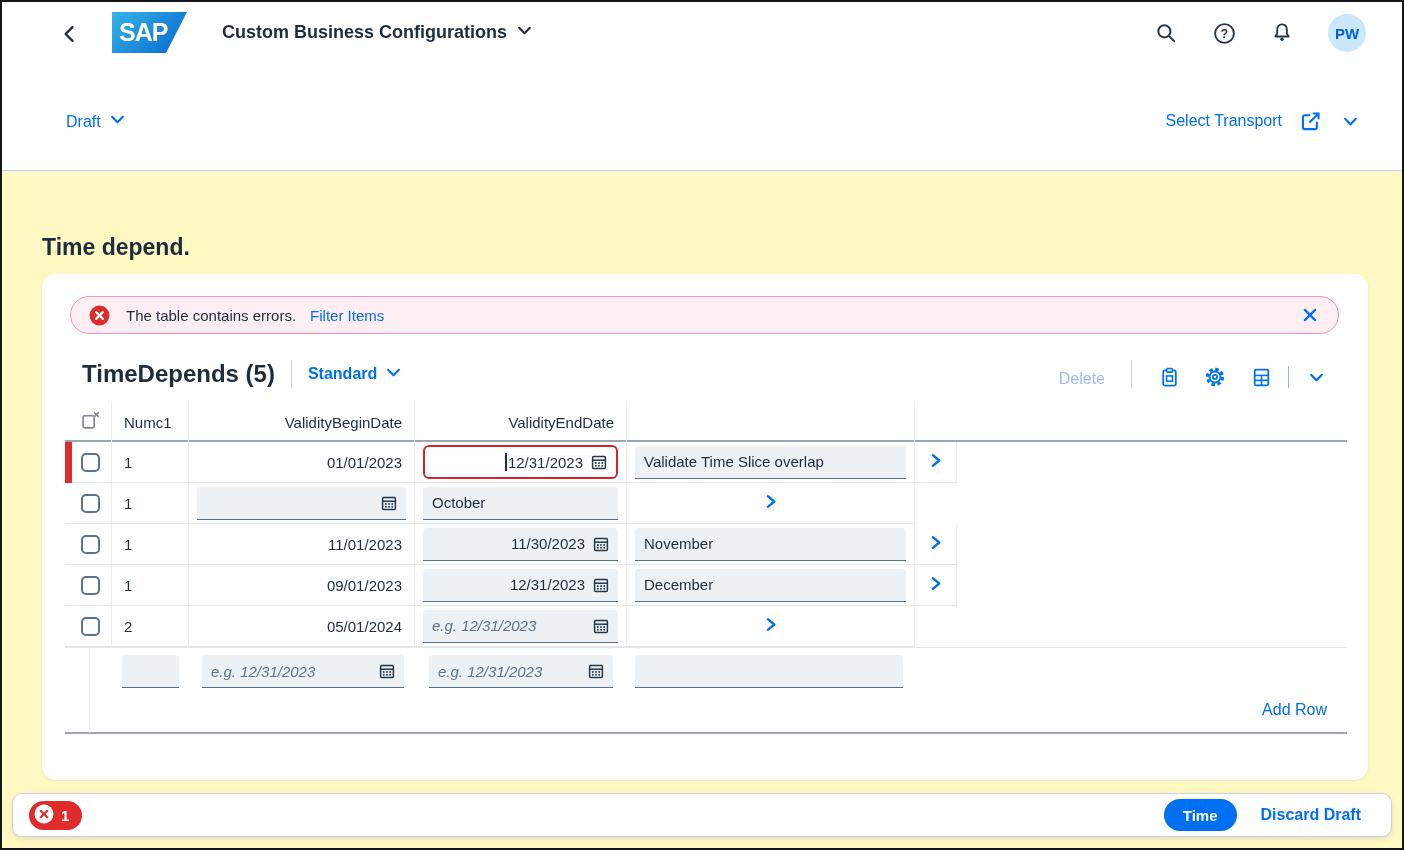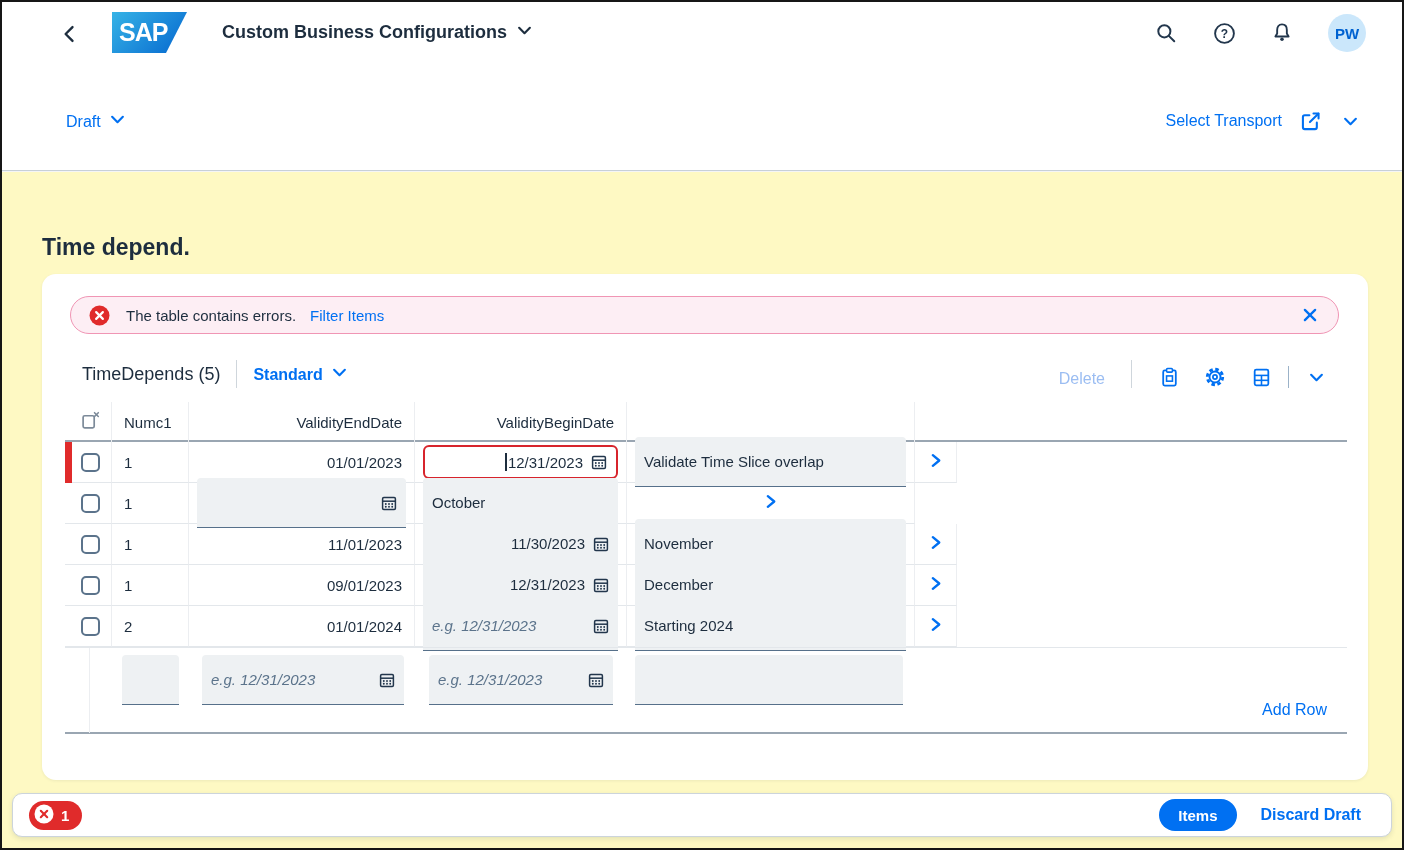--- a/index.html
+++ b/index.html
@@ -40,23 +40,23 @@
            background:#fdeef4; border:1px solid #f095b4; border-radius:20px;
            display:flex; align-items:center; }
   .strip-ico { margin-left:18px; display:flex; }
   .strip-text { margin-left:16px; font-size:15px; color:#1d2d3e; }
   .strip-link { margin-left:14px; font-size:15px; color:#0070f2; cursor:pointer; }
   .strip-close { margin-left:auto; margin-right:20px; display:flex; cursor:pointer; }
 
   
   .tbar { position:absolute; left:40px; right:41px; top:78px; height:44px;
           display:flex; align-items:center; }
-  .tbl-title { font-size:18px; font-weight:normal; color:#1d2d3e; }
+  .tbl-title { font-size:24px; font-weight:bold; color:#1d2d3e; }
   .vsep { width:1px; height:28px; background:#cfd6dc; margin:0 16px; }
-  .view-sel { display:flex; align-items:flex-end; gap:9px; color:#0070f2; font-size:16px; font-weight:bold; cursor:pointer; }
+  .view-sel { display:flex; align-items:center; gap:9px; color:#0070f2; font-size:16px; font-weight:bold; cursor:pointer; }
   .tbar-right { margin-left:auto; display:flex; align-items:flex-end; gap:24px; }
   .btn-disabled { color:#9bbdf2; font-size:16px; cursor:default; }
   .ticon { width:22px; height:22px; display:flex; align-items:center; justify-content:center; cursor:pointer; }
   .vsep2 { width:1px; height:22px; background:#9bb2c8; margin:0 -8px; }
 
   
   .tbl { position:absolute; left:23px; top:128px; width:1282px; }
   .trow { display:grid; grid-template-columns:47px 77px 226px 212px 288px 42px 1fr; align-items:center; }
   .thead { height:40px; border-bottom:2px solid #9aa6b2; }
   .thead .cell { font-size:15px; color:#1d2d3e; }
@@ -65,21 +65,21 @@
   .cell { border-right:1px solid #eceef1; height:40px; display:flex; align-items:center; }
   .cell.filler { border-right:none; border-bottom:none !important; }
   .c-sel { padding-left:16px; }
   .c-num { padding-left:12px; font-size:15px; }
   .c-right { justify-content:flex-end; padding-right:12px; font-size:15px; }
   .c-field { padding:0 8px; }
   .c-chev { justify-content:center; }
   .cb { width:19px; height:19px; border:2px solid #5b738b; border-radius:5px; background:#fff; cursor:pointer; }
   .row-err-bar { position:absolute; left:0; top:0; width:7px; height:41px; background:#e02b2b; z-index:2; }
 
-  .field { width:100%; height:50px; background:#eef1f3; border-bottom:1px solid #56708a;
+  .field { width:100%; height:33px; background:#eef1f3; border-bottom:1px solid #56708a;
            border-radius:4px 4px 0 0; display:flex; align-items:center; padding:0 9px; }
   .field input { flex:1; min-width:0; border:none; outline:none; background:transparent;
                  font-family:inherit; font-size:15px; color:#1d2d3e; }
   .field.date input { text-align:right; }
   .field.ph-left input { text-align:left; }
   .field input::placeholder { font-style:italic; color:#5b738b; opacity:1; }
   .field .cal { margin-left:8px; display:flex; flex:none; }
   .field.err { background:#fff; border:2px solid #d7242c; border-radius:6px; height:34px;
                justify-content:flex-end; }
   .caret { width:0; height:18px; border-left:2px solid #1d2d3e; margin-right:1px; }
@@ -244,22 +244,22 @@
       <div class="tbl">
         <div class="trow thead">
           <div class="cell c-sel">
             <span><svg width="19" height="19" viewBox="0 0 18 18">
                   <rect x="2" y="4.5" width="10.5" height="11.5" rx="1.5" fill="none" stroke="#7c8a99" stroke-width="1.6"></rect>
                   <line x1="12.8" y1="1.6" x2="16.4" y2="5.2" stroke="#7c8a99" stroke-width="1.5" stroke-linecap="round"></line>
                   <line x1="16.4" y1="1.6" x2="12.8" y2="5.2" stroke="#7c8a99" stroke-width="1.5" stroke-linecap="round"></line>
                 </svg></span>
           </div>
           <div class="cell c-num">Numc1</div>
+          <div class="cell c-right">ValidityBeginDate</div>
           <div class="cell c-right">ValidityEndDate</div>
-          <div class="cell c-right">ValidityBeginDate</div>
           <div class="cell c-chev"></div>
           <div class="cell filler"></div>
         </div>
 
         <div class="trow tr">
           <span class="row-err-bar"></span>
           <div class="cell c-sel">
               <span class="cb"></span>
             </div>
           <div class="cell c-num">1</div>
@@ -400,43 +400,38 @@
                 </svg></span>
             </div>
           <div class="cell filler"></div>
         </div>
 
         <div class="trow tr">
           <div class="cell c-sel">
               <span class="cb"></span>
             </div>
           <div class="cell c-num">2</div>
-          <div class="cell c-right">01/01/2024</div>
+          <div class="cell c-right">05/01/2024</div>
           <div class="cell c-field">
             <div class="field ph-left">
               <input placeholder="e.g. 12/31/2023" style="">
               <span class="cal">
                   <svg width="16" height="16" viewBox="0 0 16 16">
                     <rect x="1.6" y="2.6" width="12.8" height="11.8" rx="1.2" fill="none" stroke="#22364c" stroke-width="1.5"></rect>
                     <line x1="1.6" y1="6.2" x2="14.4" y2="6.2" stroke="#22364c" stroke-width="1.5"></line>
                     <circle cx="4.8" cy="9" r="0.95" fill="#22364c"></circle>
                     <circle cx="8" cy="9" r="0.95" fill="#22364c"></circle>
                     <circle cx="11.2" cy="9" r="0.95" fill="#22364c"></circle>
                     <circle cx="4.8" cy="11.8" r="0.95" fill="#22364c"></circle>
                     <circle cx="8" cy="11.8" r="0.95" fill="#22364c"></circle>
                     <circle cx="11.2" cy="11.8" r="0.95" fill="#22364c"></circle>
                   </svg>
                 </span>
             </div>
           </div>
-          <div class="cell c-field">
-            <div class="field">
-              <input value="Starting 2024" style="">
-            </div>
-          </div>
           <div class="cell c-chev">
               <span><svg width="15" height="15" viewBox="0 0 14 14">
                   <path d="M4.5 2 L10.5 7 L4.5 12" fill="none" stroke="#0070f2" stroke-width="2.2" stroke-linecap="round" stroke-linejoin="round"></path>
                 </svg></span>
             </div>
           <div class="cell filler"></div>
         </div>
       </div>
 
 
@@ -485,17 +480,17 @@
 
   <div class="footer">
     <span class="errpill">
       <span><svg width="20" height="20" viewBox="0 0 20 20">
             <circle cx="10" cy="10" r="9.5" fill="#fff"></circle>
             <line x1="6.8" y1="6.8" x2="13.2" y2="13.2" stroke="#e02b2b" stroke-width="2.1" stroke-linecap="round"></line>
             <line x1="13.2" y1="6.8" x2="6.8" y2="13.2" stroke="#e02b2b" stroke-width="2.1" stroke-linecap="round"></line>
           </svg></span>
       <span>1</span>
     </span>
-    <button class="save-btn">Items</button>
+    <button class="save-btn">Time</button>
     <span class="discard">Discard Draft</span>
   </div>
 
 </div>
 
 </body></html>

